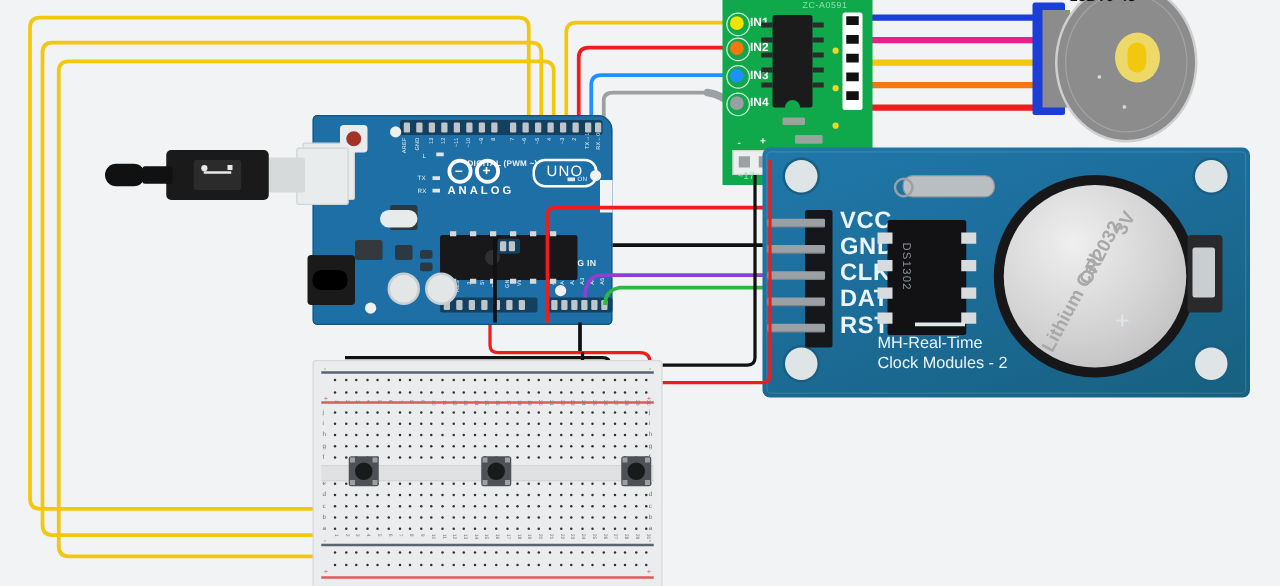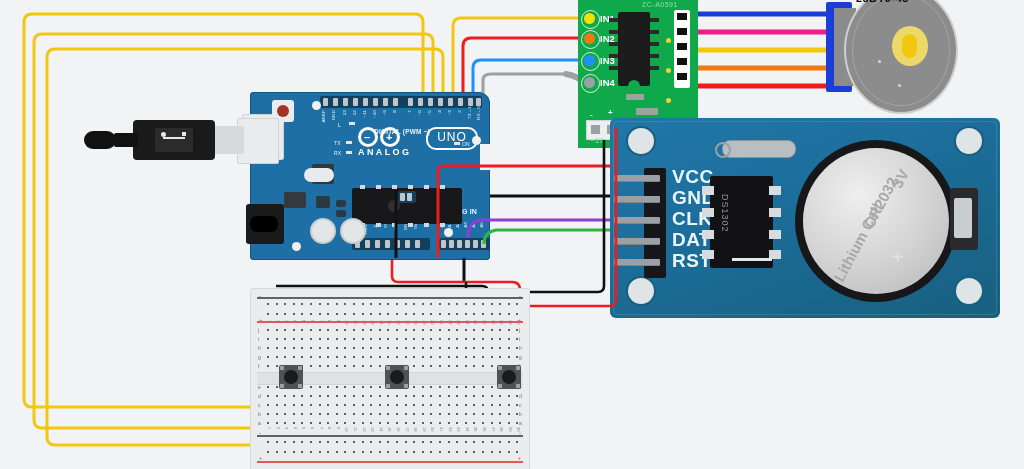--- a/index.html
+++ b/index.html
@@ -401,20 +401,24 @@
       <div id="battery">
         <div class="bt" style="left:12px;top:86px;transform:rotate(-62deg)">Lithium Cell</div>
         <div class="bt" style="left:50px;top:46px;transform:rotate(-62deg)">CR2032</div>
         <div class="bt" style="left:88px;top:22px;transform:rotate(-62deg)">3V</div>
       </div>
     </div>
     <div style="position:absolute;left:282px;top:128px;color:#dfe5e8;font-size:20px">+</div>
     <div id="batclip"></div>
 
     <div class="rtcdash"></div>
+    <div id="rtcname">
+      <div>MH-Real-Time</div>
+      <div>Clock Modules - 2</div>
+    </div>
   </div>
 
   <svg width="1024" height="469" style="position:absolute;left:0;top:0;">
 
     <path d="M392 260 L392 276 Q392 282 398 282 L512 282 Q520 282 520 290 L520 316 Q520 322 514 322 L290 322" fill="none" stroke="#ee1c1c" stroke-width="2.6"></path>
 
     <path d="M466 282 L466 296 Q466 302 472 302 L488 302 L488 292 Q488 286 482 286 L276 286" fill="none" stroke="#111" stroke-width="2.6"></path>
 
     <line x1="278" y1="300" x2="278" y2="368" stroke="#111" stroke-width="2.6"></line>
     <line x1="385" y1="300" x2="385" y2="368" stroke="#111" stroke-width="2.6"></line>

